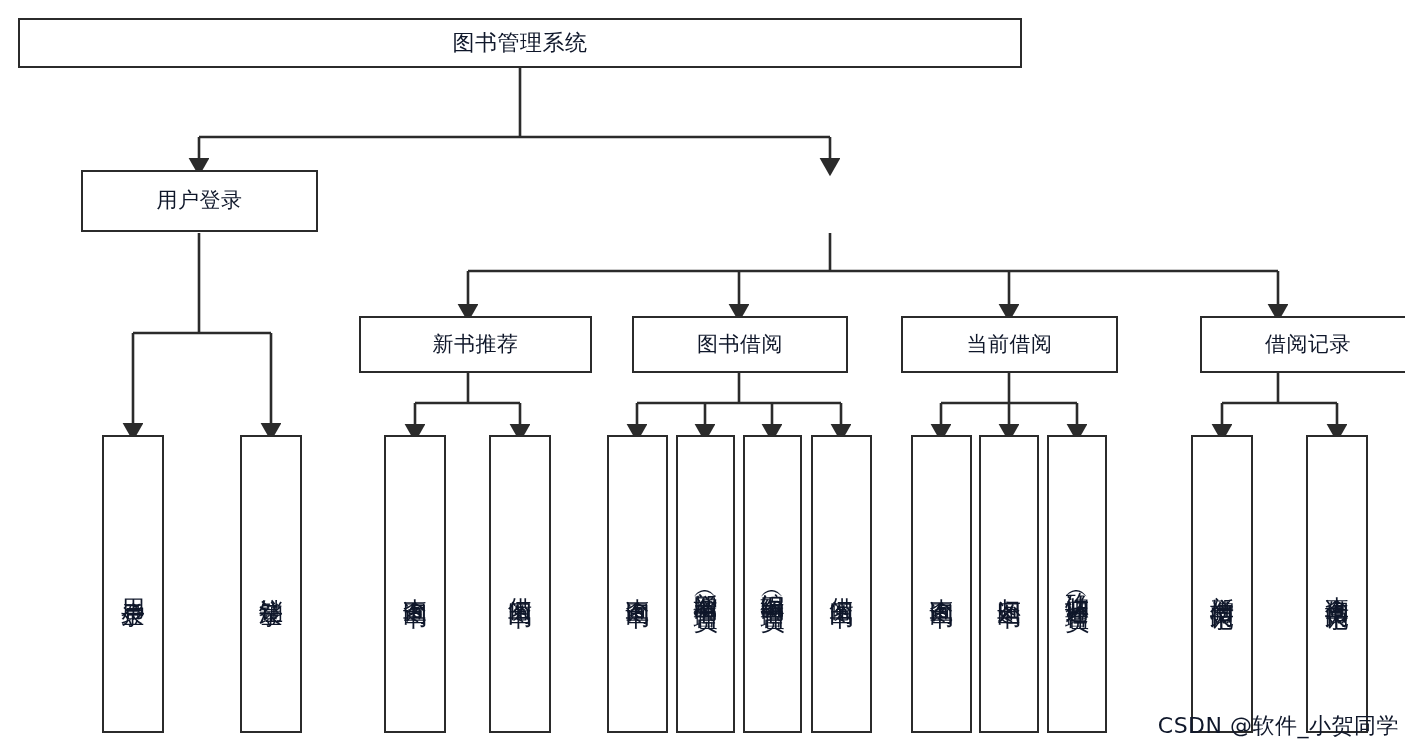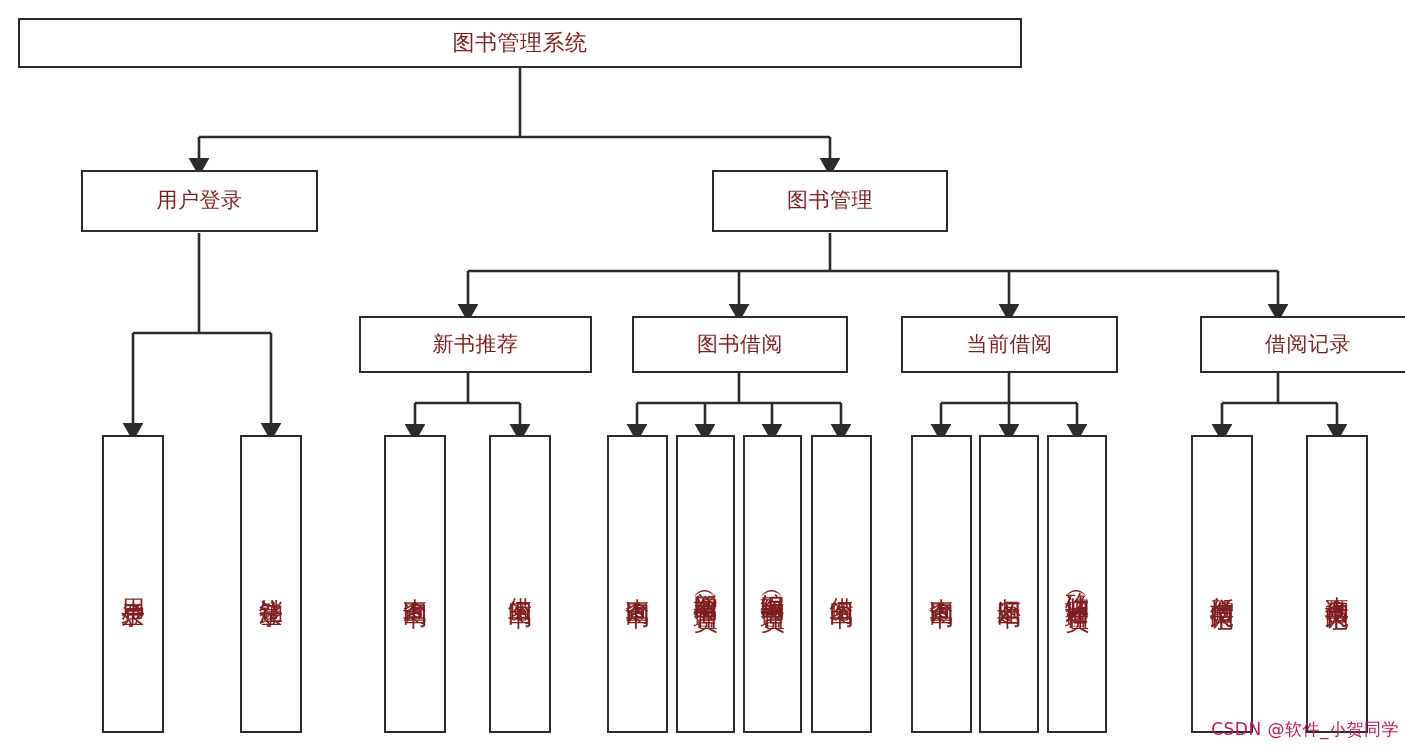--- a/index.html
+++ b/index.html
@@ -31,21 +31,21 @@
     position: absolute;
     box-sizing: border-box;
     background: #ffffff;
     border: 2px solid #2b2b2b;
     display: flex;
     align-items: center;
     justify-content: center;
     overflow: hidden;
   }
   .node-label {
-    color: #7f1d1d;
+    color: #0f172a;
     text-align: center;
     line-height: 1.12;
     white-space: nowrap;
   }
   .node.horiz .node-label {
     font-size: 21px;
     letter-spacing: 0.5px;
   }
   .node.root .node-label {
     font-size: 22px;
@@ -60,22 +60,22 @@
     text-orientation: upright;
     font-size: 24px;
     letter-spacing: 2.5px;
     line-height: 1;
     white-space: nowrap;
   }
   .watermark {
     position: absolute;
     right: 6px;
     bottom: 6px;
-    font-size: 17px;
-    color: #be185d;
+    font-size: 22px;
+    color: #0f172a;
     letter-spacing: 0.5px;
     white-space: nowrap;
     margin-left: 44px;
   }
 </style>
 </head>
 <body>
 
 <div id="diagram-root">
 
@@ -129,23 +129,20 @@
     </g>
   </svg>
 
   <div class="node root horiz" style="left:18px; top:18px; width:1004px; height:50px;">
     <span class="node-label">图书管理系统</span>
   </div>
 
   <div class="node horiz" style="left:81px; top:170px; width:237px; height:62px;">
     <span class="node-label">用户登录</span>
   </div>
-  <div class="node horiz" style="left:712px; top:170px; width:236px; height:62px;">
-    <span class="node-label">图书管理</span>
-  </div>
 
   <div class="node horiz" style="left:359px; top:316px; width:233px; height:57px;">
     <span class="node-label">新书推荐</span>
   </div>
   <div class="node horiz" style="left:901px; top:316px; width:217px; height:57px;">
     <span class="node-label">当前借阅</span>
   </div>
   <div class="node horiz" style="left:632px; top:316px; width:216px; height:57px;">
     <span class="node-label">图书借阅</span>
   </div>

